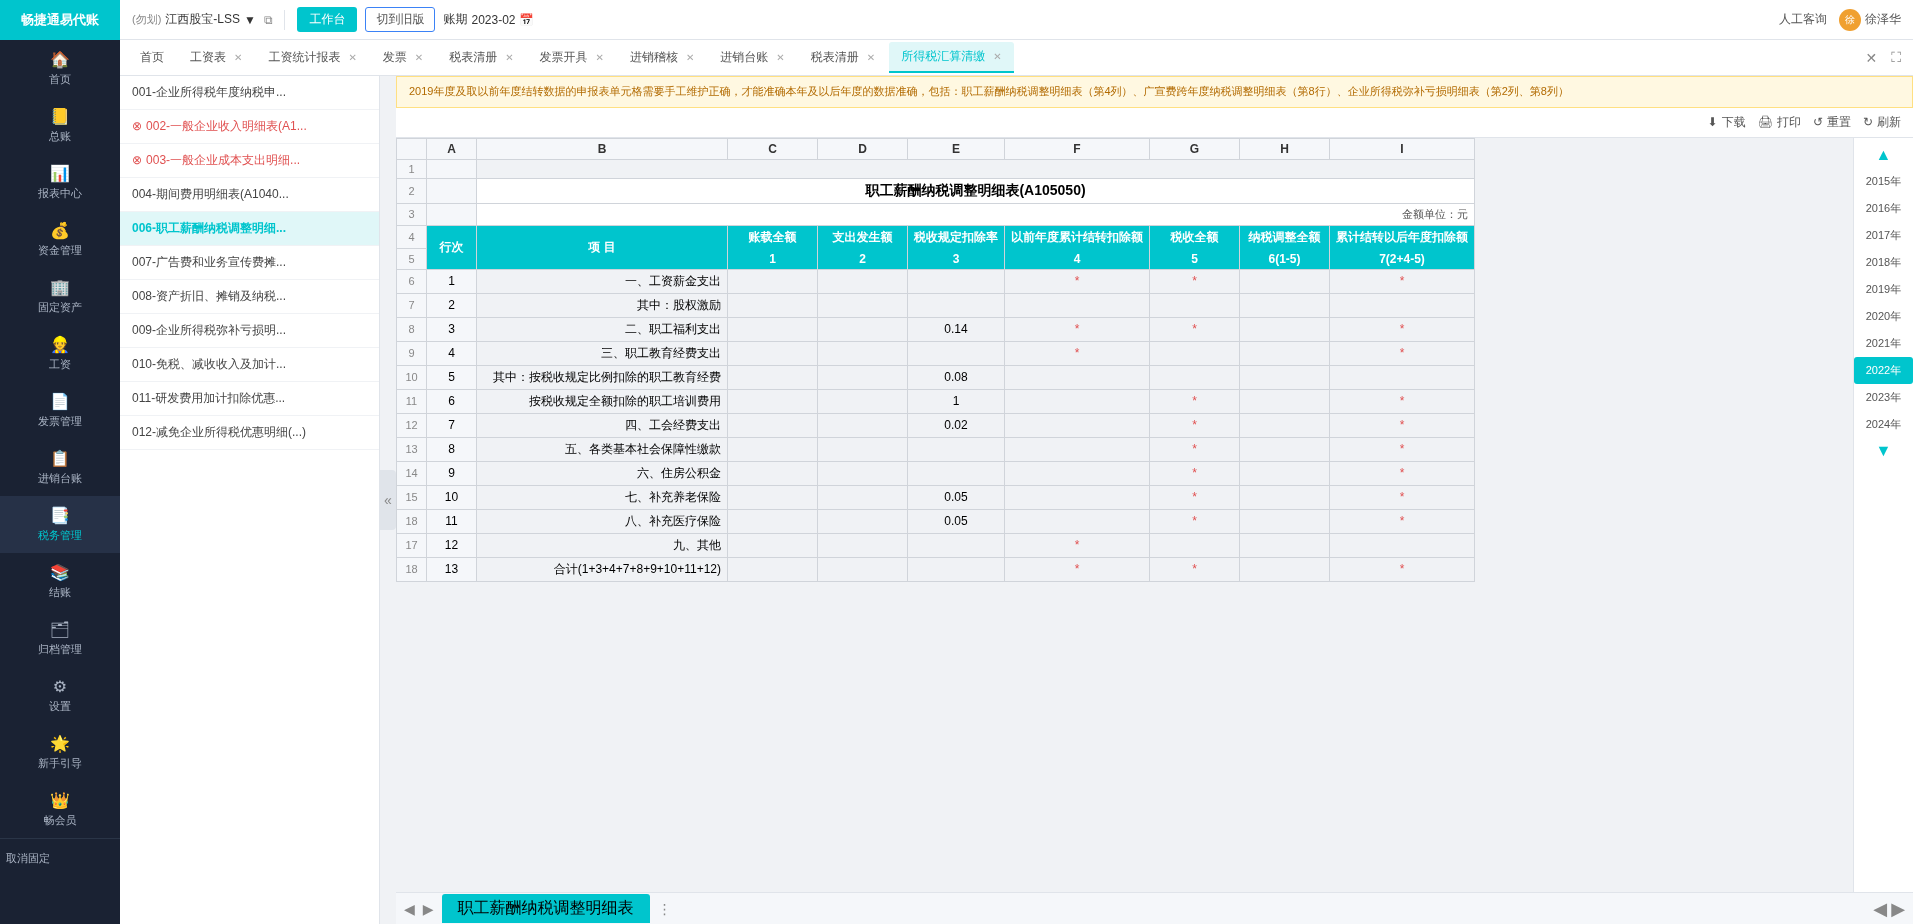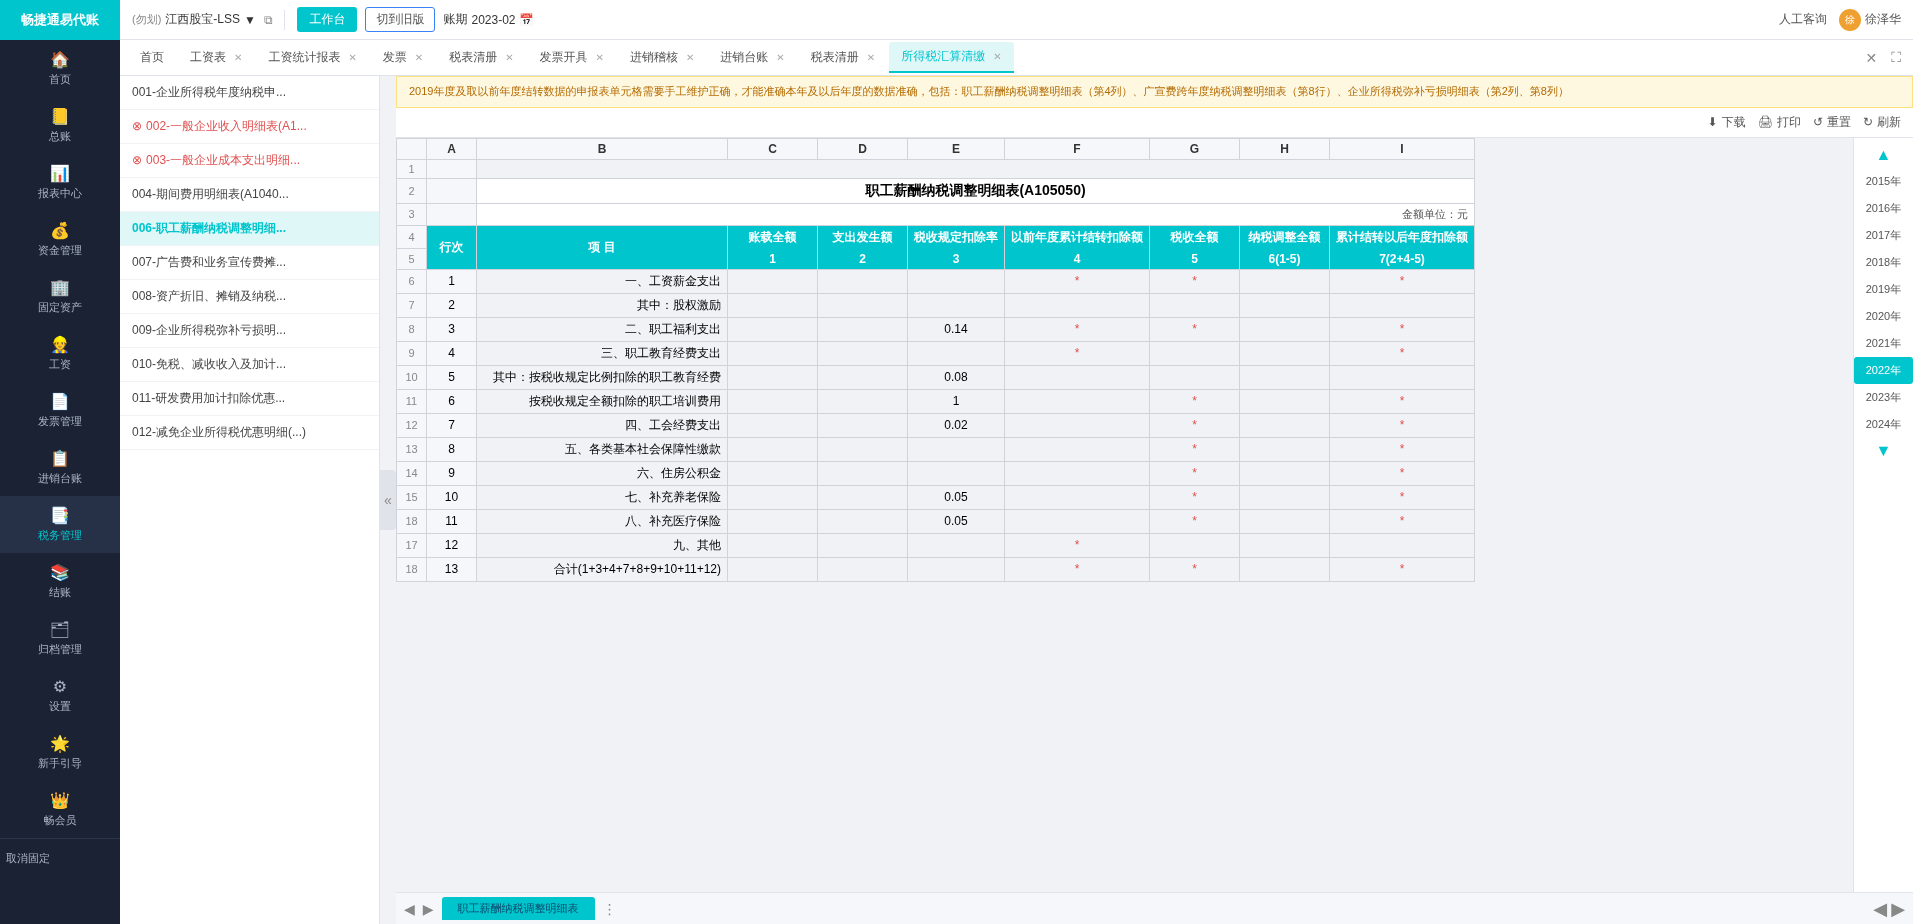--- a/index.html
+++ b/index.html
@@ -72,21 +72,21 @@
     .spreadsheet .row-num { background: #f5f7fa; color: #888; font-size: 11px; min-width: 30px; }
     .spreadsheet .header-row { background: #f5f7fa; font-weight: bold; color: #333; }
     .spreadsheet .col-a { min-width: 50px; background: #f5f7fa; }
     .spreadsheet .col-b { min-width: 200px; text-align: right; }
     .spreadsheet .star { color: #e05050; }
     .header-2row-top { background: #00c5cd !important; color: #fff !important; font-weight: bold; text-align: center !important; border-bottom: none !important; }
     .header-2row-bot { background: #00c5cd !important; color: #fff !important; font-weight: bold; text-align: center !important; border-top: none !important; }
 
     
     .bottom-tabbar { background: #f5f7fa; border-top: 1px solid #e0e4ea; height: 32px; display: flex; align-items: center; padding: 0 8px; gap: 8px; }
-    .bottom-tab { padding: 4px 16px; background: #00c5cd; color: #0c4a6e; font-size: 11px; border-radius: 3px 3px 0 0; cursor: pointer; }
+    .bottom-tab { padding: 4px 16px; background: #00c5cd; color: #000000; font-size: 16px; border-radius: 3px 3px 0 0; cursor: pointer; }
     .bottom-nav { display: flex; align-items: center; gap: 4px; font-size: 18px; color: #888; cursor: pointer; margin-left: auto; }
     .bottom-dots { color: #888; font-size: 14px; cursor: pointer; }
 
     
     ::-webkit-scrollbar { width: 6px; height: 6px; }
     ::-webkit-scrollbar-thumb { background: #c0c4cc; border-radius: 3px; }
     ::-webkit-scrollbar-track { background: #f0f2f5; }
 
     .collapse-btn { background: #e0e4ea; color: #888; border: none; cursor: pointer; width: 16px; height: 60px; display: flex; align-items: center; justify-content: center; font-size: 14px; border-radius: 0 4px 4px 0; align-self: center; }
   </style>

